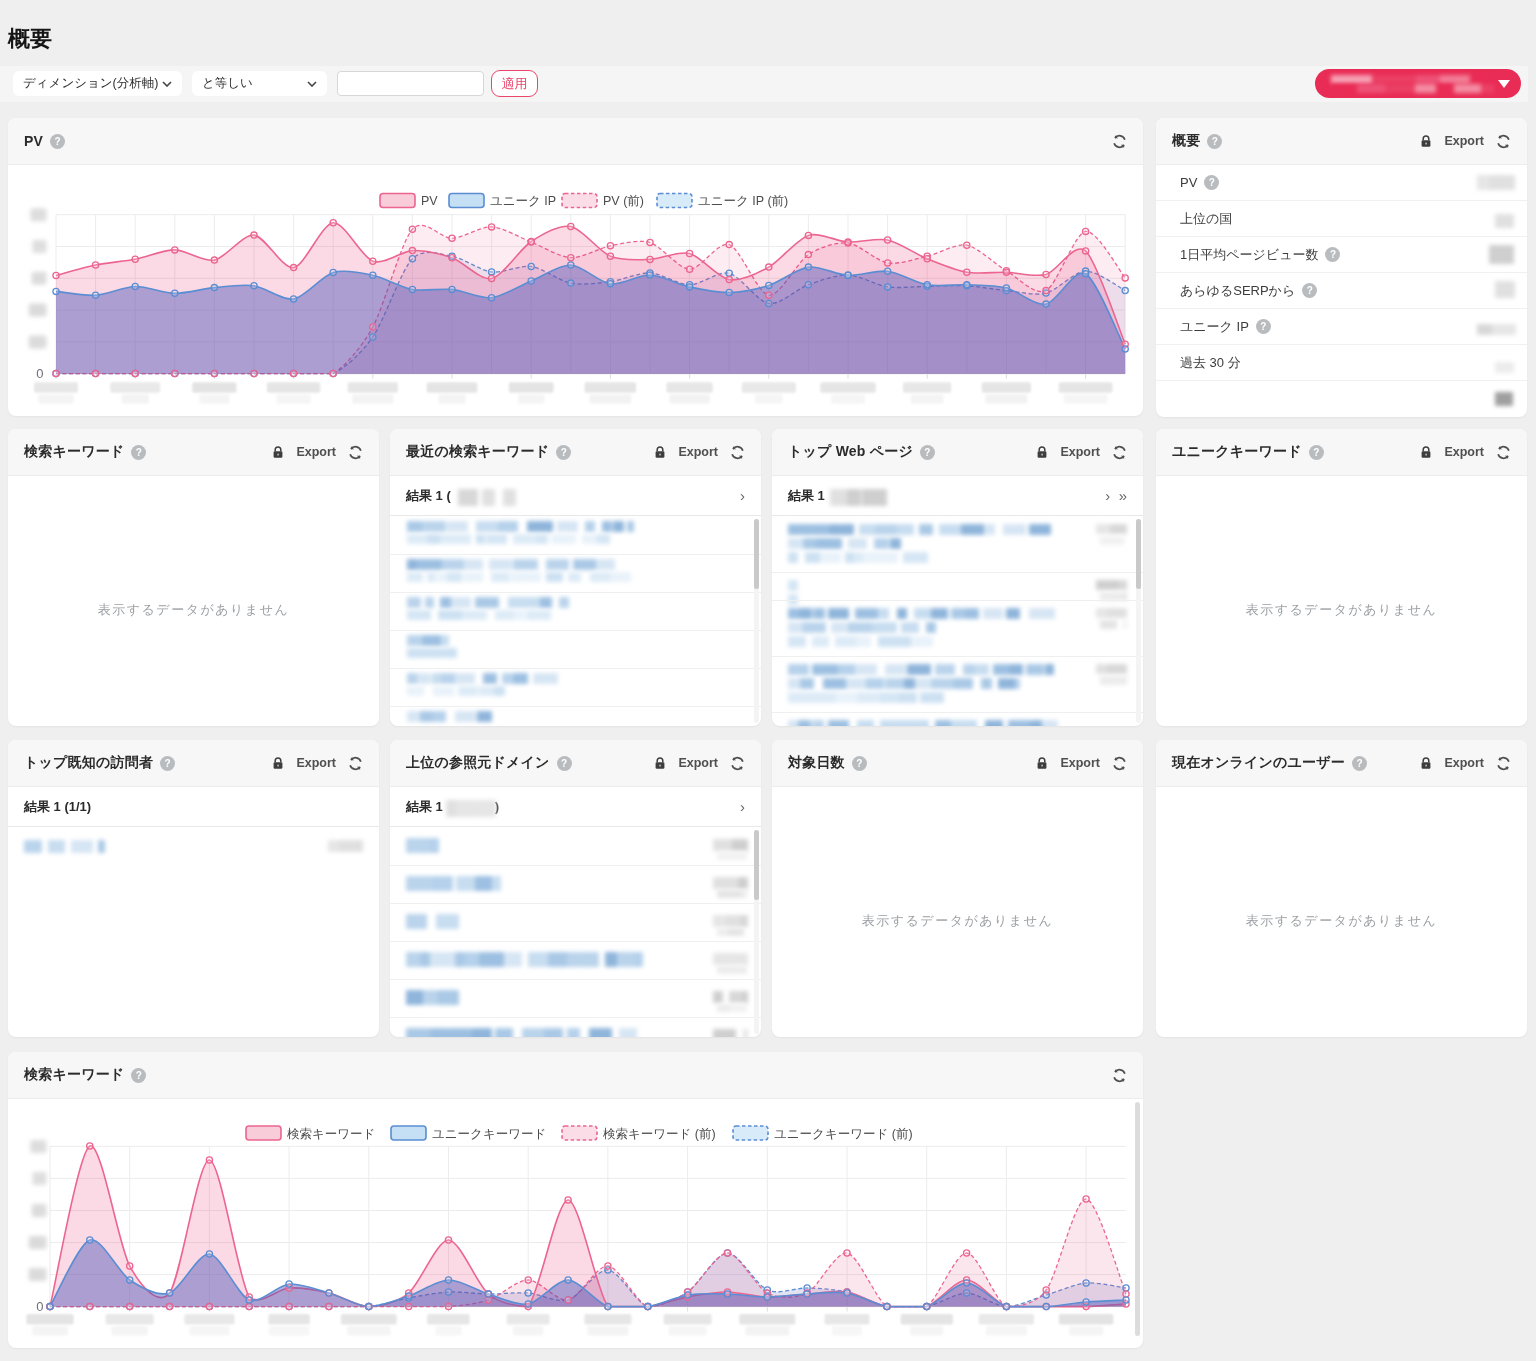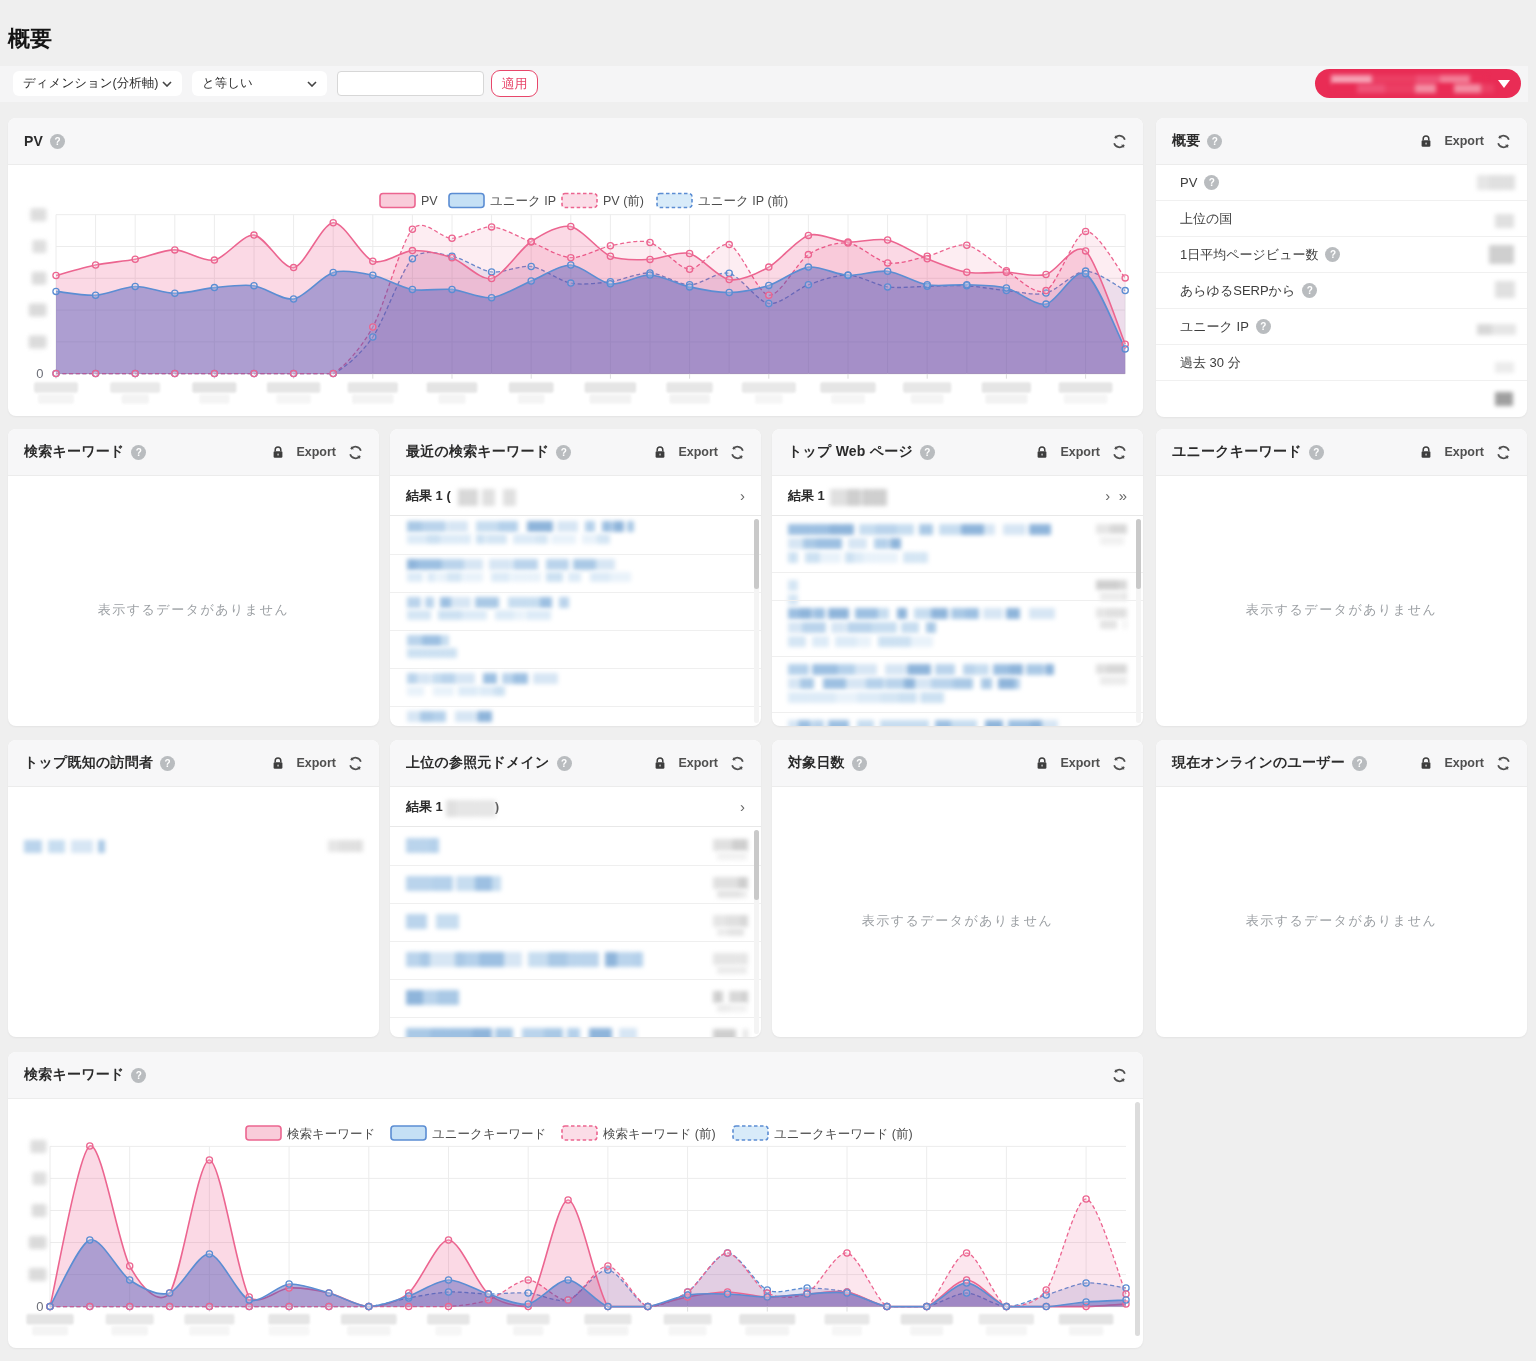--- a/index.html
+++ b/index.html
@@ -722,20 +722,21 @@
         </svg>
         <span class="exp">Export</span>
         <svg class="ic" width="15" height="15" viewBox="0 0 16 16">
           <path d="M13.7 6.2A6 6 0 0 0 3.1 4.3" fill="none" stroke="#4f4f4f" stroke-width="1.8"></path>
           <path d="M3.1 1.2v3.4h3.4z" fill="#4f4f4f"></path>
           <path d="M2.3 9.8a6 6 0 0 0 10.6 1.9" fill="none" stroke="#4f4f4f" stroke-width="1.8"></path>
           <path d="M12.9 14.8v-3.4H9.5z" fill="#4f4f4f"></path>
         </svg>
       </span>
     </div>
+<div class="subhead" style="top:47px">結果 1 (1/1)</div>
 <div style="position:absolute;left:16px;top:100px;width:81px;height:13px;filter:blur(2.2px);opacity:1.00">
       <i style="position:absolute;left:0px;top:0;width:18px;height:100%;background:#bad4ec;border-radius:1px"></i>
       <i style="position:absolute;left:24px;top:0;width:17px;height:100%;background:#c7ddf0;border-radius:1px"></i>
       <i style="position:absolute;left:47px;top:0;width:22px;height:100%;background:#d7e6f4;border-radius:1px"></i>
       <i style="position:absolute;left:74px;top:0;width:7px;height:100%;background:#aac9e6;border-radius:1px"></i>
     </div>
 <div style="position:absolute;left:320px;top:100px;width:35px;height:12px;filter:blur(2.2px);opacity:1.00">
       <i style="position:absolute;left:0px;top:0;width:11px;height:100%;background:#e6e6e6;border-radius:1px"></i>
       <i style="position:absolute;left:11px;top:0;width:14px;height:100%;background:#e0e0e0;border-radius:1px"></i>
       <i style="position:absolute;left:25px;top:0;width:10px;height:100%;background:#e0e0e0;border-radius:1px"></i>

